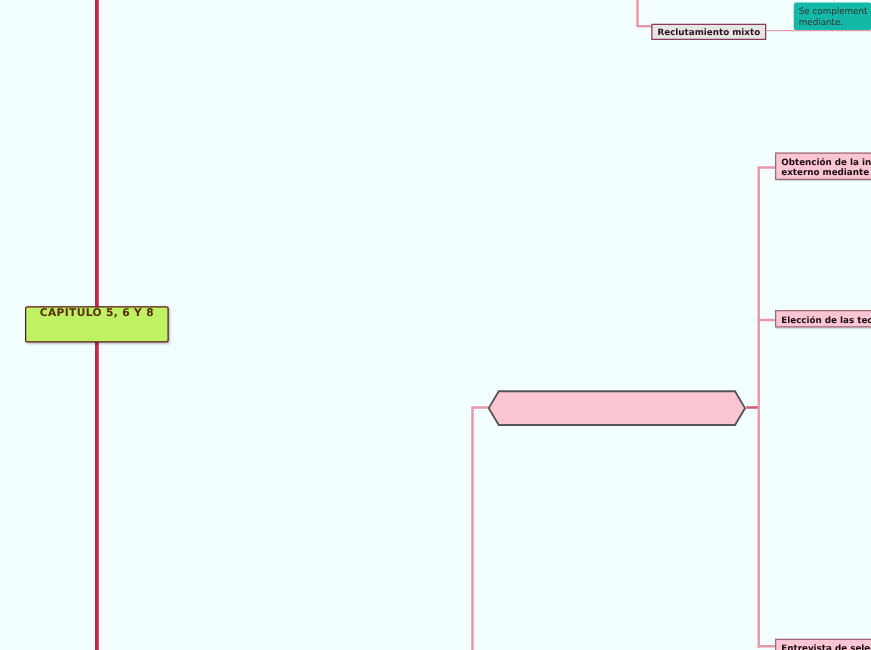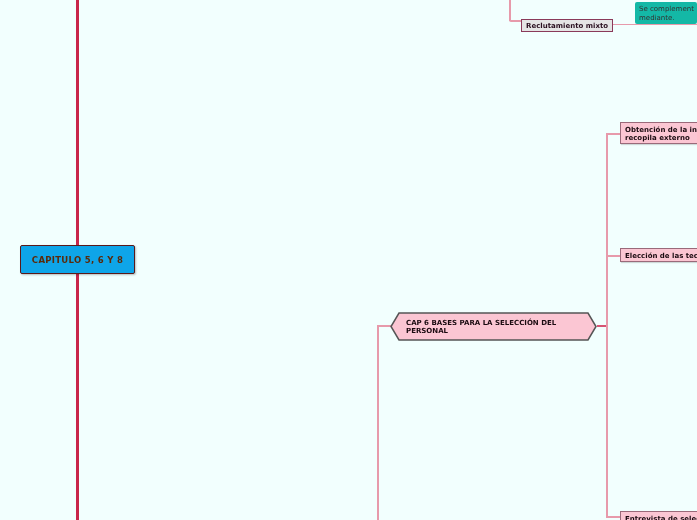--- a/index.html
+++ b/index.html
@@ -5,23 +5,23 @@
   html, body { margin:0; padding:0; }
   body {
     width:697px; height:520px; overflow:hidden; position:relative;
     background:#f2fffe;
     font-family:"DejaVu Sans", "Liberation Sans", sans-serif;
   }
   .abs { position:absolute; }
   .trunk { left:76px; top:0; width:3px; height:520px; background:#c8264a; }
   .root {
     left:20px; top:245px; width:113px; height:27px;
-    background:#0ea5e9; border:1.5px solid #5a1a1a; border-radius:2px;
+    background:#bef264; border:1.5px solid #5a1a1a; border-radius:2px;
     box-shadow:1px 1px 2px rgba(0,0,0,0.25);
-    display:flex; align-items:center; justify-content:center;
+    display:flex; justify-content:center;
     font-size:8.5px; font-weight:bold; color:#5a2a0a; letter-spacing:0.3px;
   }
   .conn { background:#e79aab; }
   .conn-dark { background:#d65473; }
   .pill {
     background:#e5e5e5; border:1px solid #8a3a5a;
     font-size:7px; font-weight:bold; color:#2a1020;
     display:flex; align-items:center; padding-left:4px; box-sizing:border-box;
   }
   .note {
@@ -64,32 +64,31 @@
   <div>mediante.</div>
 </div>
 
 <div class="abs conn" style="left:377px; top:326px; width:1.5px; height:194px;"></div>
 <div class="abs conn" style="left:377px; top:325px; width:15px; height:1.5px;"></div>
 
 <div class="abs hex-wrap">
   <svg width="208" height="29" style="position:absolute;left:0;top:0;">
     <polygon points="9,1 198,1 206,14.5 198,28 9,28 1,14.5" fill="#fbc6d3" stroke="#555" stroke-width="1.5"></polygon>
   </svg>
-  <div class="hex-text">CAP 6 BASES PARA LA SELECCIÓN DEL PERSONAL</div>
 </div>
 
 <div class="abs conn-dark" style="left:597px; top:325px; width:10px; height:1.5px;"></div>
 <div class="abs conn" style="left:606px; top:134px; width:1.5px; height:384px;"></div>
 <div class="abs conn" style="left:606px; top:133px; width:15px; height:1.5px;"></div>
 <div class="abs conn" style="left:606px; top:255px; width:15px; height:1.5px;"></div>
 <div class="abs conn" style="left:606px; top:516px; width:15px; height:1.5px;"></div>
 
 <div class="abs sub" style="left:620px; top:122px; width:80px; height:22px;">
   <div>Obtención de la inf</div>
-  <div>recopila externo</div>
+  <div>externo mediante</div>
 </div>
 
 <div class="abs sub" style="left:620px; top:248px; width:80px; height:14px;">
   <div>Elección de las tec</div>
 </div>
 
 <div class="abs sub" style="left:620px; top:511px; width:80px; height:14px;">
   <div>Entrevista de selec</div>
 </div>
 

